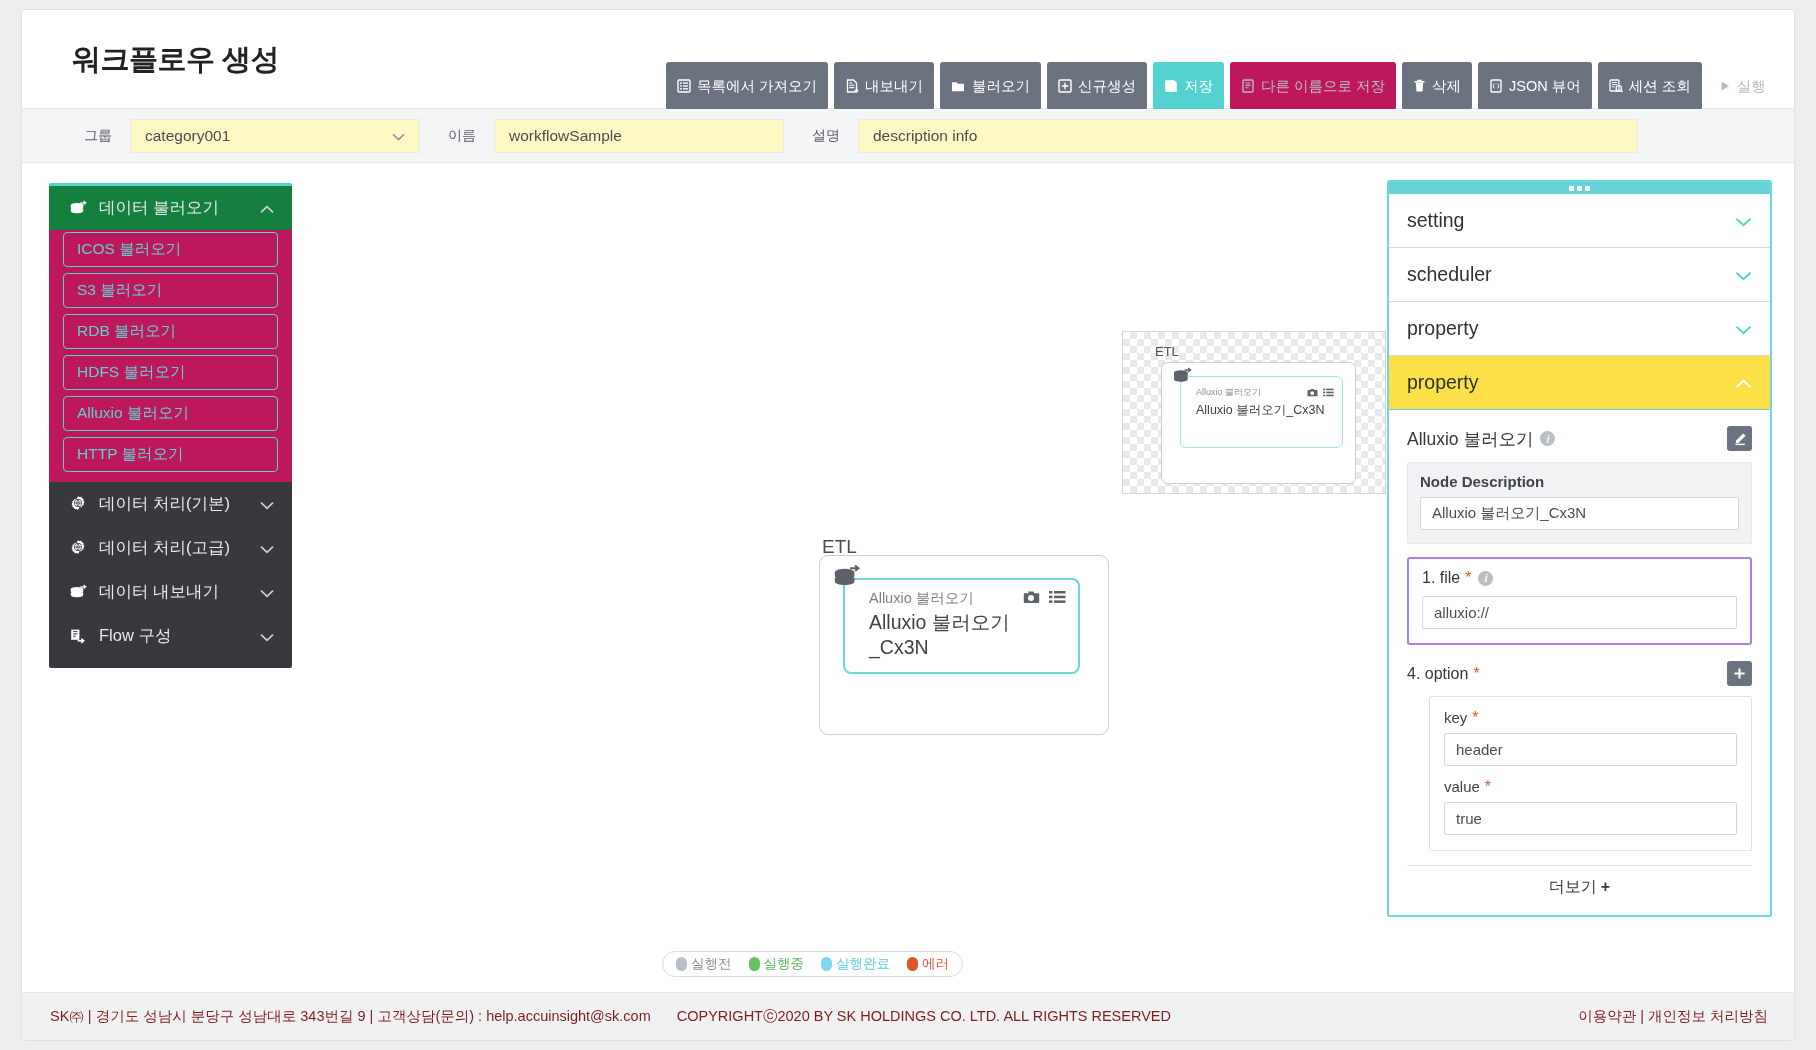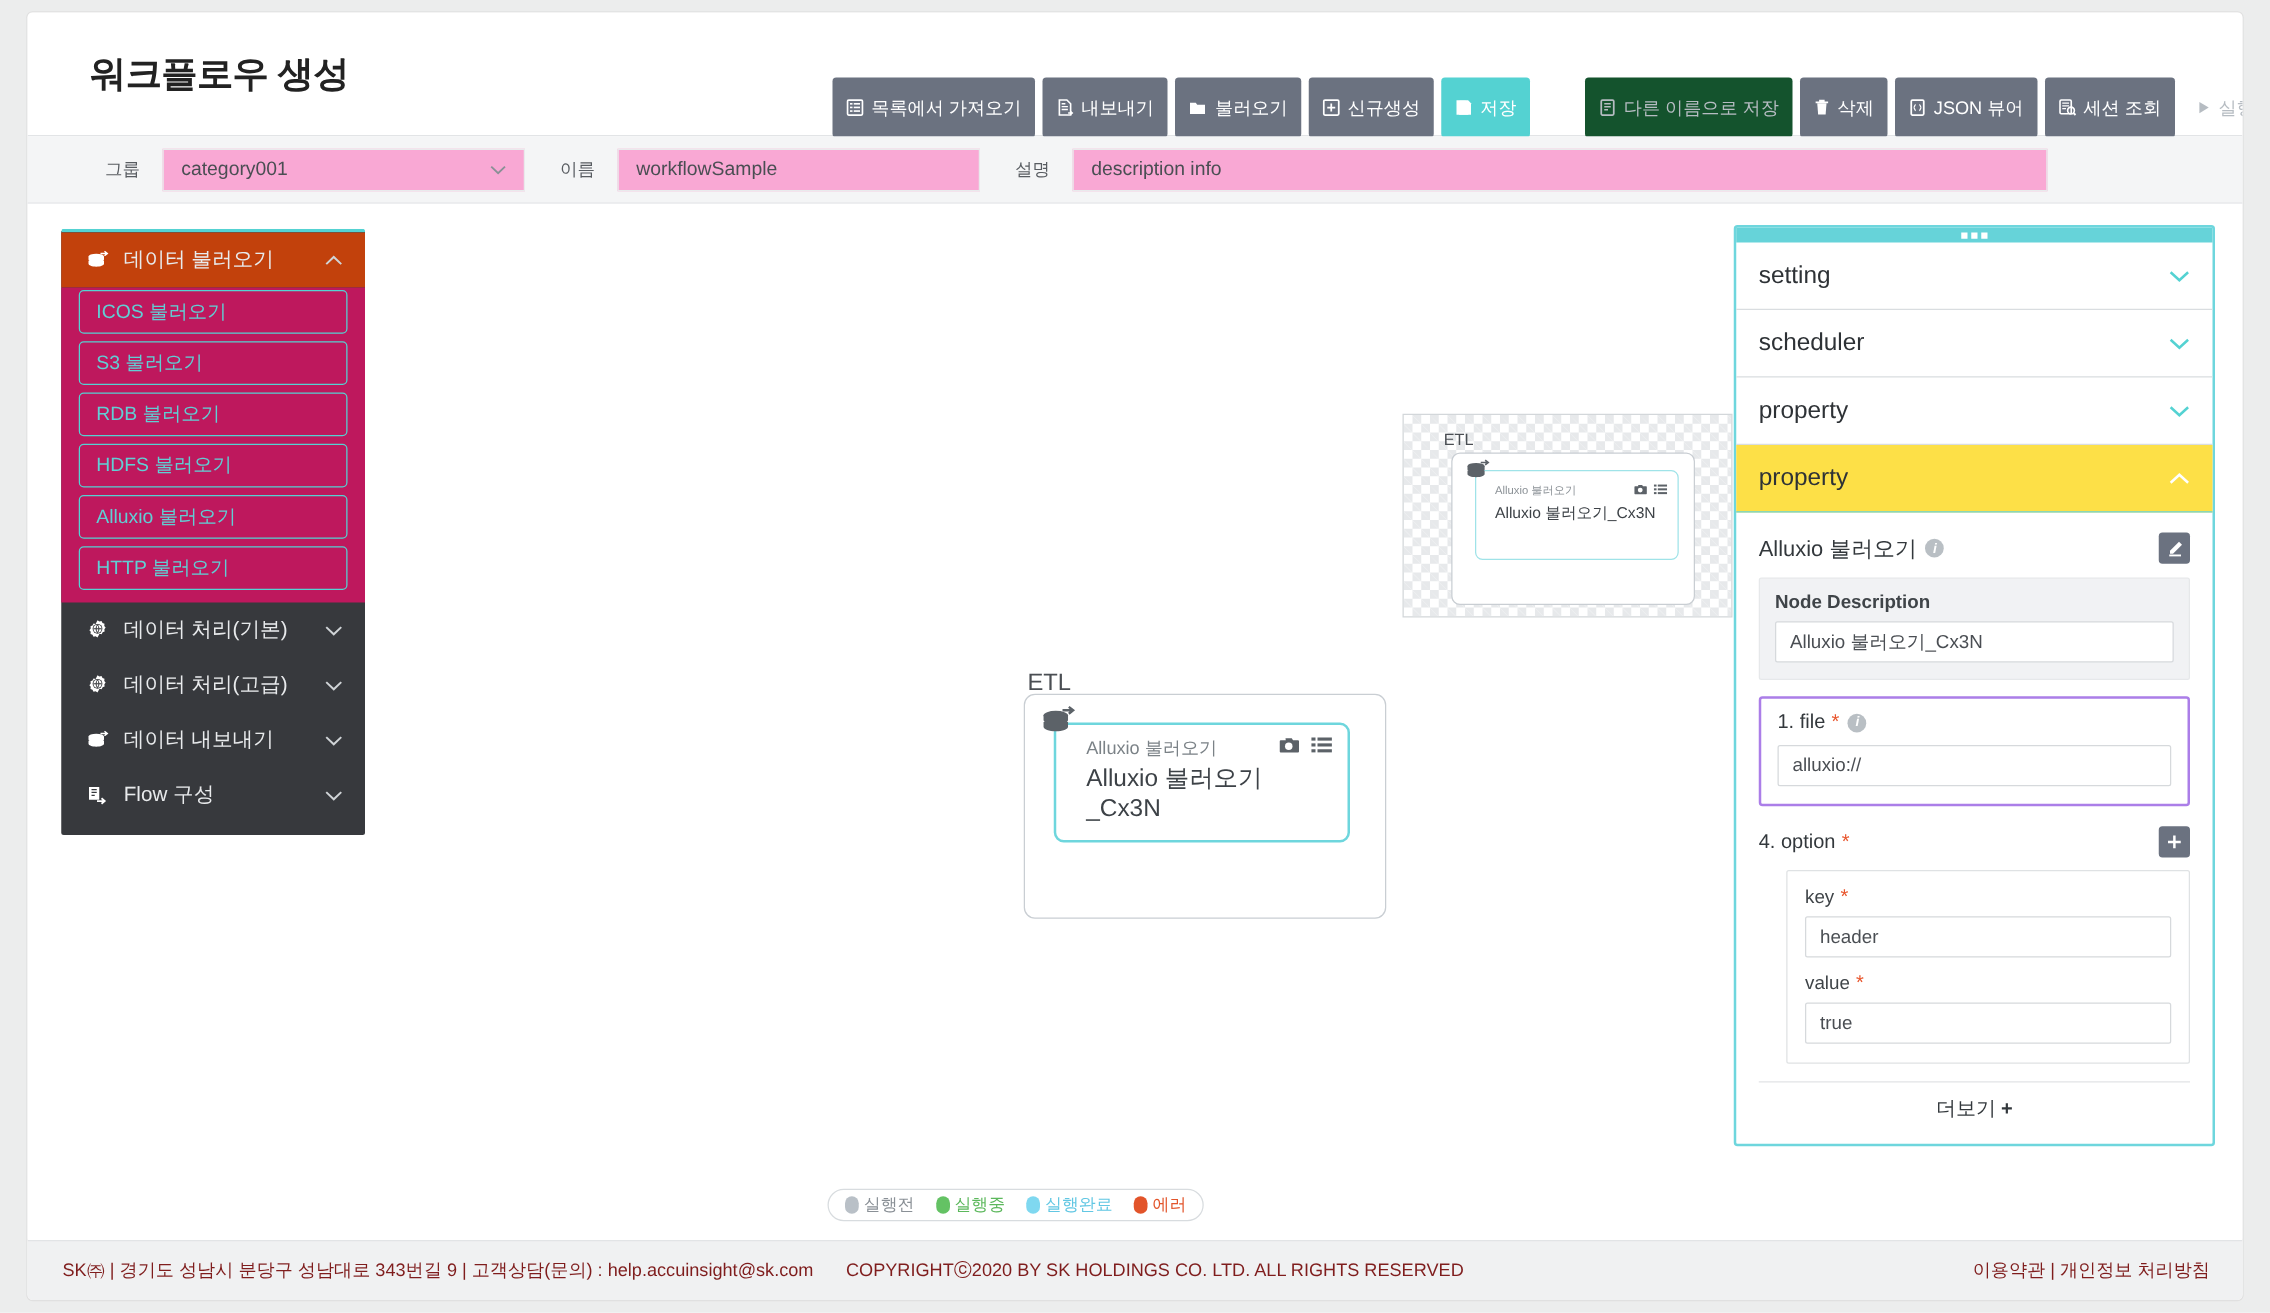--- a/index.html
+++ b/index.html
@@ -45,40 +45,40 @@
   }
   .tb-btn {
     display: flex; align-items: center; gap: 6px;
     height: 48px; padding: 0 11px;
     background: #6b7280; color: #fff;
     border: none; border-radius: 3px;
     font-size: 14.5px; font-family: inherit;
     cursor: pointer; white-space: nowrap;
   }
   .tb-btn.accent { background: #54d2d2; }
-  .tb-btn.disabled { background: #14532d; color: #b6bcc2; cursor: default; margin-left: 38px; }
+  .tb-btn.disabled { background: #be185d; color: #b6bcc2; cursor: default; }
   .tb-btn.ghost { background: transparent; color: #b6bcc2; }
   .tb-ico { display: inline-block; line-height: 1; font-size: 14px; }
   .tb-ico svg { display: block; }
 
   
   .formbar {
     position: relative; height: 54px;
     background: #f4f5f6;
     border-bottom: 1px solid #e2e4e6;
     display: flex; align-items: center;
   }
   .fb-label {
     font-size: 14px; color: #585c61;
     width: 74px; text-align: right; padding-right: 18px;
     flex: 0 0 auto;
   }
   .fb-label.lbl-group { width: 108px; }
   .fb-field {
-    height: 34px; background: #f9a8d4;
+    height: 34px; background: #fef9c3;
     border: 1px solid #e9eaec;
     display: flex; align-items: center;
     padding: 0 14px; font-size: 15.5px; color: #4a4e53;
     position: relative;
   }
   .fb-select { width: 290px; padding-right: 34px; cursor: pointer; }
   .fb-select .chev {
     position: absolute; right: 14px; top: 50%;
     transform: translateY(-50%);
   }
@@ -101,21 +101,21 @@
     border-radius: 2px;
     padding-bottom: 10px;
     z-index: 5;
   }
   .sm-group {
     display: flex; align-items: center;
     height: 44px; padding: 0 18px 0 20px;
     color: #e8eaec; font-size: 16.5px;
     cursor: pointer;
   }
-  .sm-group.open { background: #c2410c; }
+  .sm-group.open { background: #15803d; }
   .sm-group .g-ico { width: 26px; flex: 0 0 26px; display: flex; align-items: center; }
   .sm-group .g-label { flex: 1; padding-left: 4px; }
   .sm-group .g-chev { flex: 0 0 auto; color: #cfd3d6; }
   .sm-items { background: #be185d; padding: 2px 14px 10px 14px; }
   .sm-item {
     height: 35px; margin-bottom: 6px;
     border: 1px solid #54d2d2; border-radius: 4px;
     color: #60cfd4; font-size: 15.5px;
     display: flex; align-items: center; padding-left: 13px;
     cursor: pointer; background: transparent;

